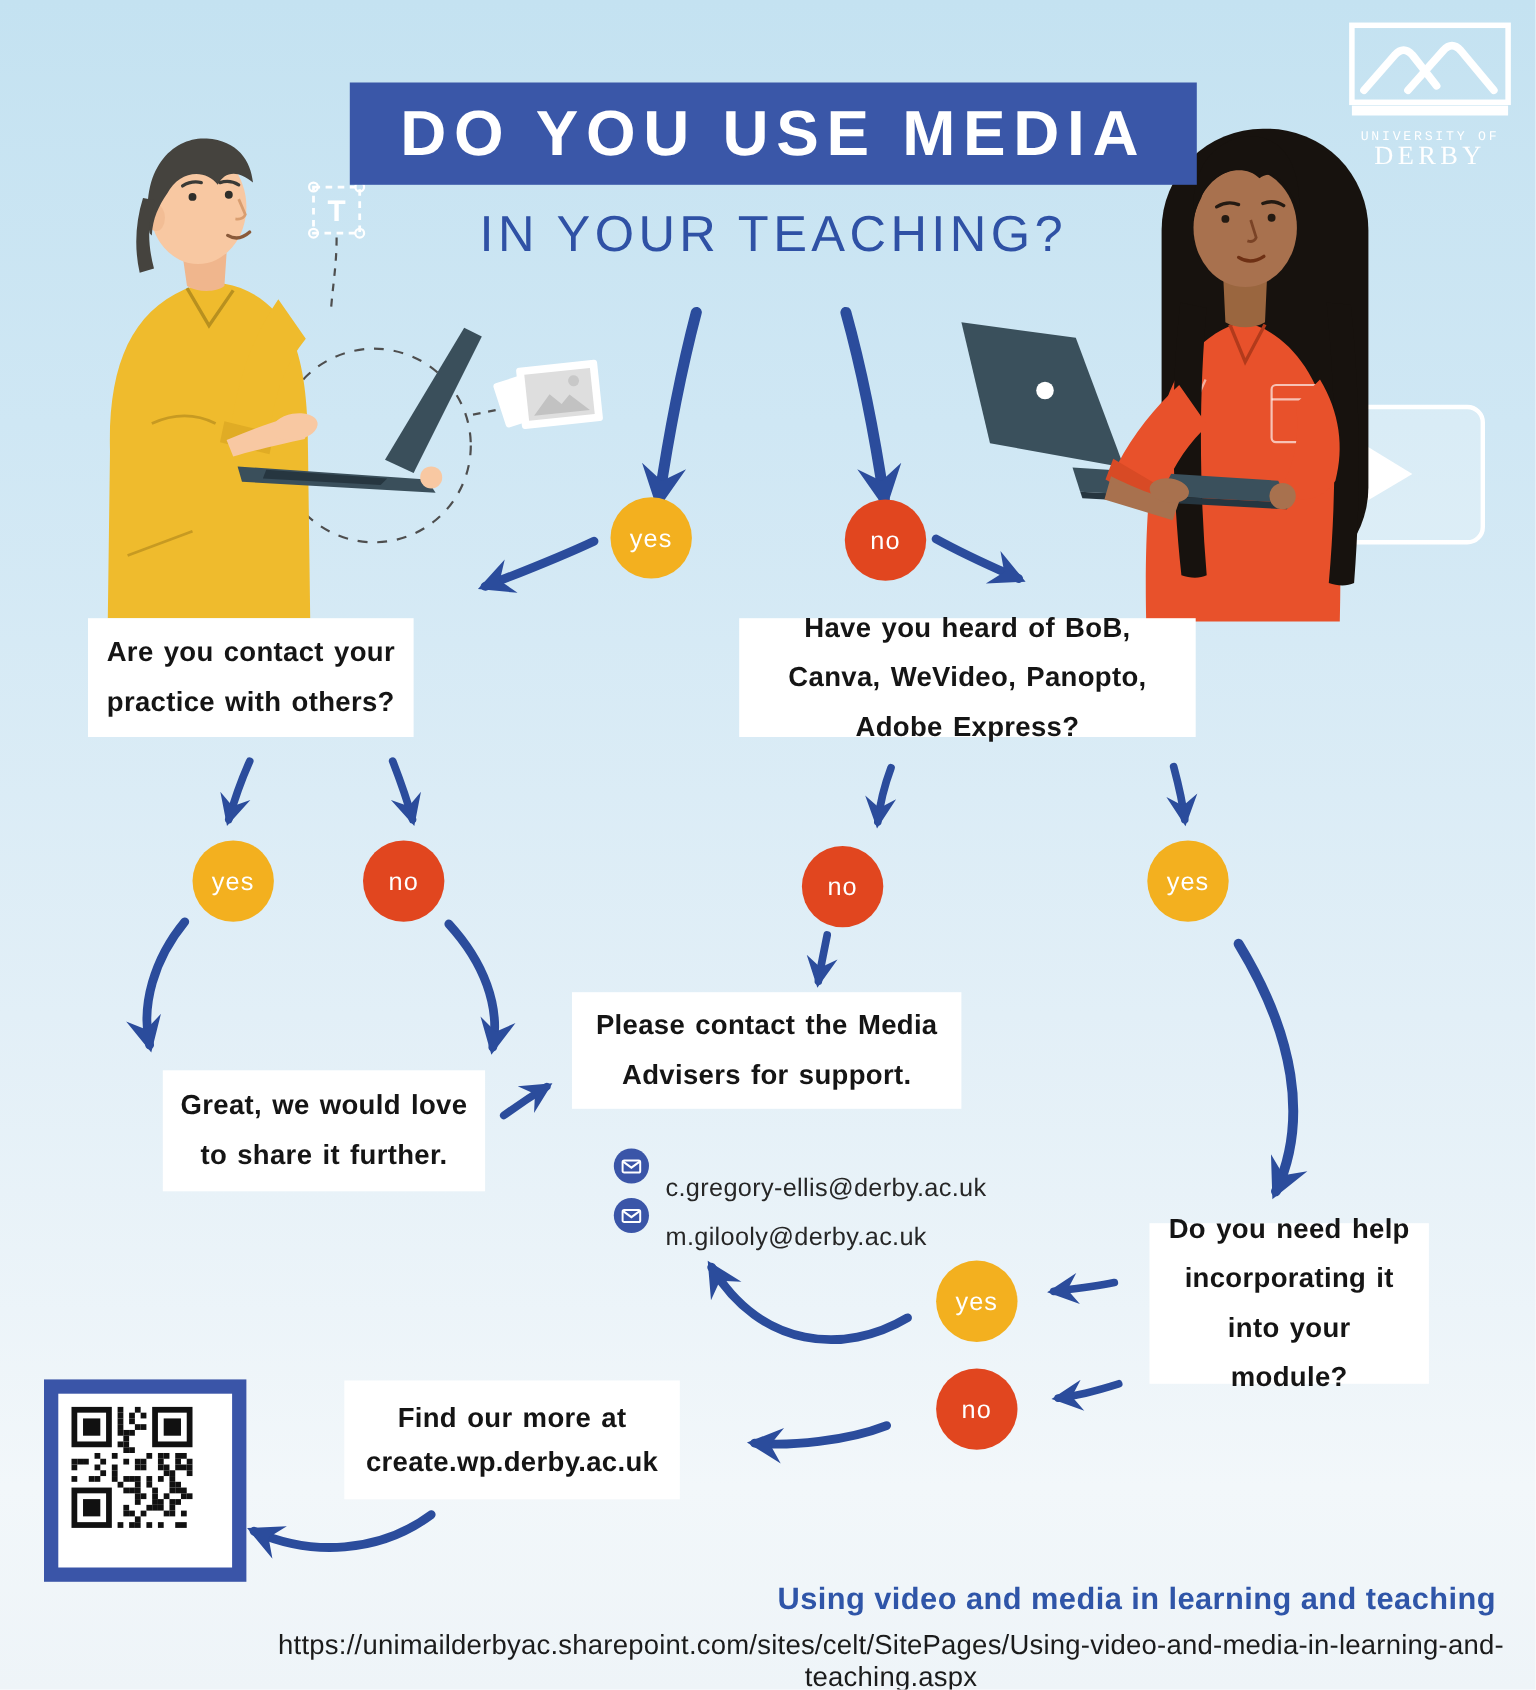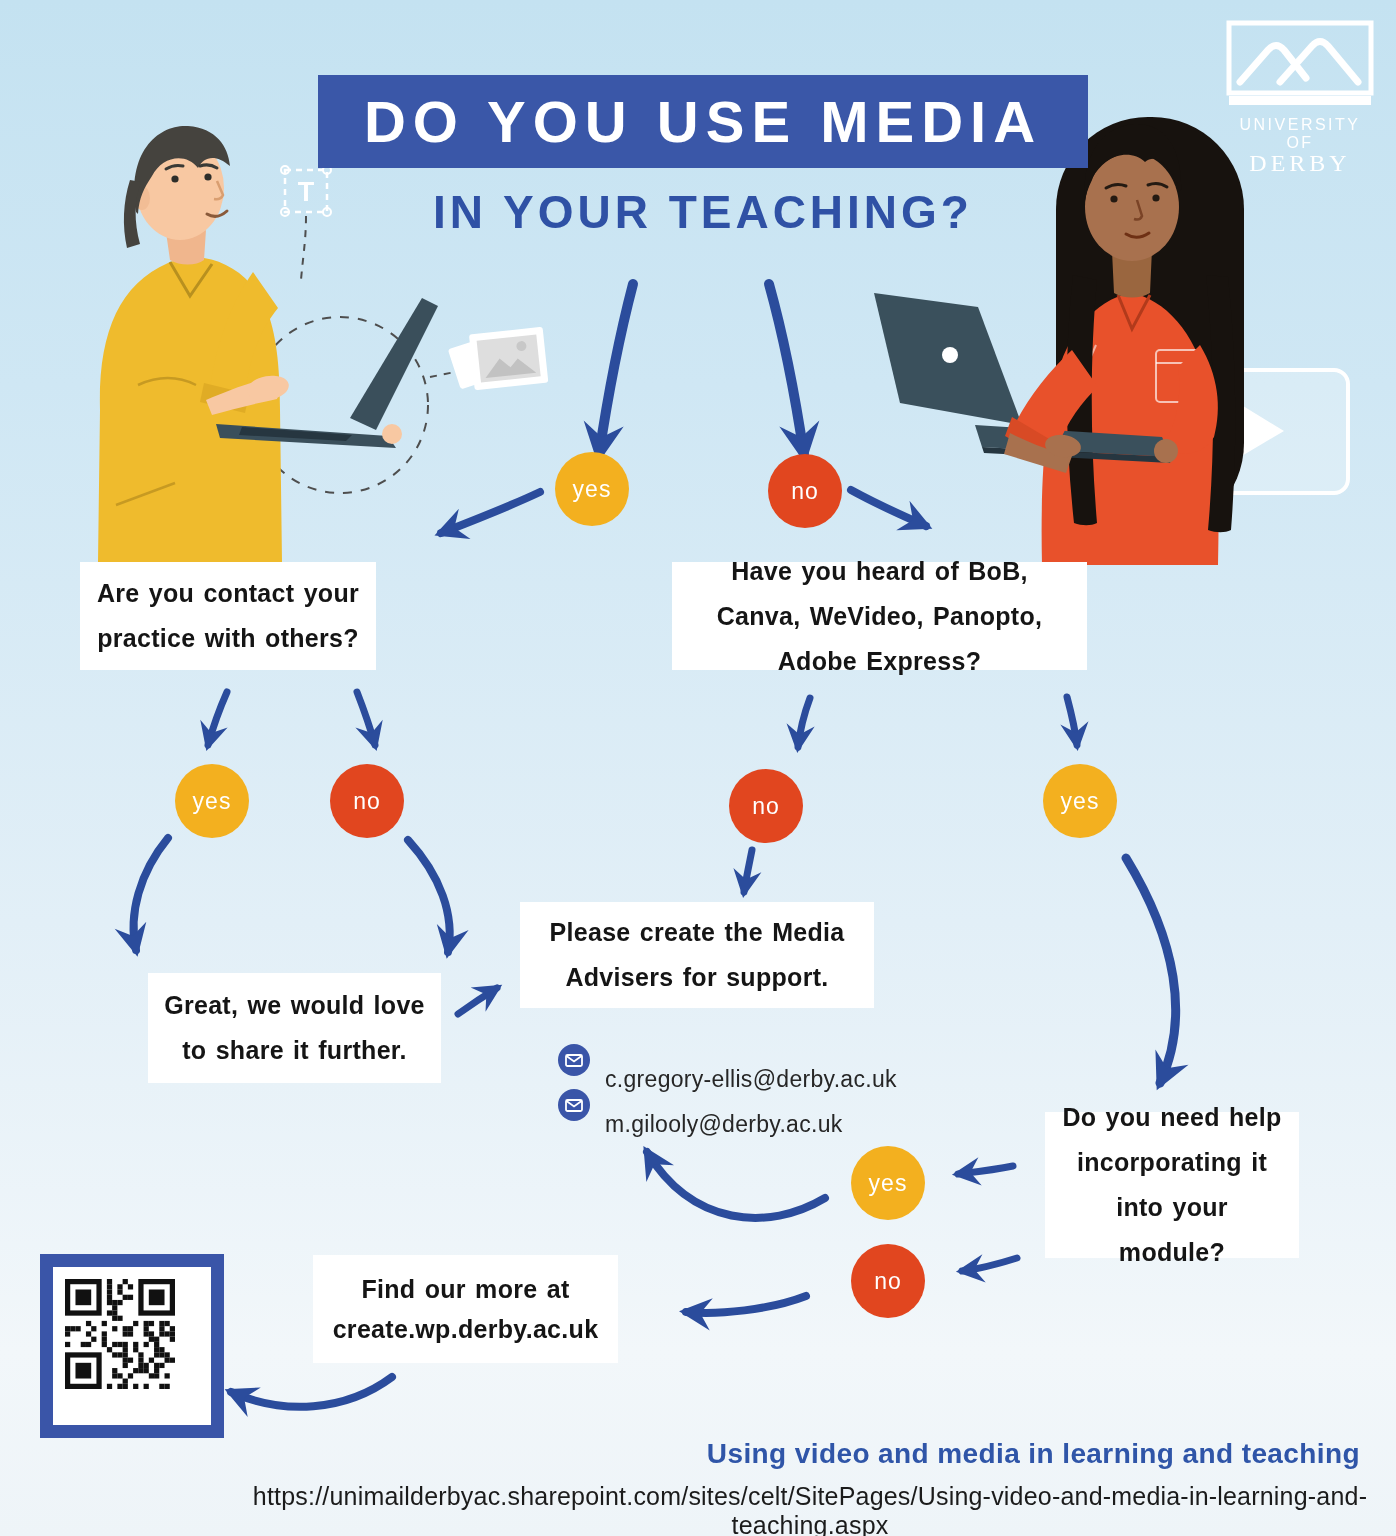--- a/index.html
+++ b/index.html
@@ -12,25 +12,25 @@
   
   .title-bar{
     left:318px;top:75px;width:770px;height:93px;background:#3a57a8;
     display:flex;align-items:center;justify-content:center;z-index:6;
   }
   .title-bar span{
     color:#ffffff;font-weight:bold;font-size:58px;letter-spacing:7px;white-space:nowrap;
   }
   .subtitle{
     left:318px;top:185px;width:770px;text-align:center;color:#2f51a5;
-    font-weight:bold;font-size:46px;letter-spacing:4px;z-index:6;
+    font-weight:normal;font-size:46px;letter-spacing:4px;z-index:6;
   }
   
   .logo{left:1224px;top:20px;width:152px;text-align:center;color:#ffffff;z-index:6;}
-  .logo .uof{font-family:Liberation Sans, sans-serif;font-size:16px;letter-spacing:2.5px;margin-top:6px;}
+  .logo .uof{font-family:Liberation Mono, monospace;font-size:12px;letter-spacing:2.5px;margin-top:6px;}
   .logo .derby{font-family:"Liberation Serif",serif;font-size:24px;letter-spacing:4px;margin-top:-2px;}
   
   .fbox{
     position:absolute;background:#ffffff;display:flex;align-items:center;justify-content:center;
     text-align:center;font-weight:bold;color:#151515;font-size:25px;line-height:1.8;
     letter-spacing:.3px;word-spacing:2px;padding:6px 16px;box-sizing:border-box;z-index:10;
   }
   .box-q-left  {left:80px;  top:562px; width:296px; height:108px;}
   .box-q-right {left:672px; top:562px; width:415px; height:108px;}
   .box-contact {left:520px; top:902px; width:354px; height:106px;}
@@ -211,21 +211,21 @@
 
   <div class="fbox box-q-left">Are you contact your practice with others?</div>
   <div class="fbox box-q-right">Have you heard of BoB, Canva, WeVideo, Panopto, Adobe Express?</div>
 
   <div class="badge yes" style="left:175px;top:764px;">yes</div>
   <div class="badge no" style="left:330px;top:764px;">no</div>
   <div class="badge no" style="left:729px;top:769px;">no</div>
   <div class="badge yes" style="left:1043px;top:764px;">yes</div>
 
   <div class="fbox box-great">Great, we would love to share it further.</div>
-  <div class="fbox box-contact">Please create the Media Advisers for support.</div>
+  <div class="fbox box-contact">Please contact the Media Advisers for support.</div>
 
   <div class="email-row" style="left:558px;top:1027px;">
     <svg width="32" height="32" viewBox="0 0 32 32">
       <circle cx="16" cy="16" r="16" fill="#3a55a8"></circle>
       <rect x="8" y="11" width="16" height="11" rx="1.5" fill="none" stroke="#ffffff" stroke-width="1.8"></rect>
       <path d="M8.5,12 L16,17.5 L23.5,12" fill="none" stroke="#ffffff" stroke-width="1.8"></path>
     </svg>
     <span class="txt">c.gregory-ellis@derby.ac.uk</span>
   </div>
   <div class="email-row" style="left:558px;top:1072px;">

